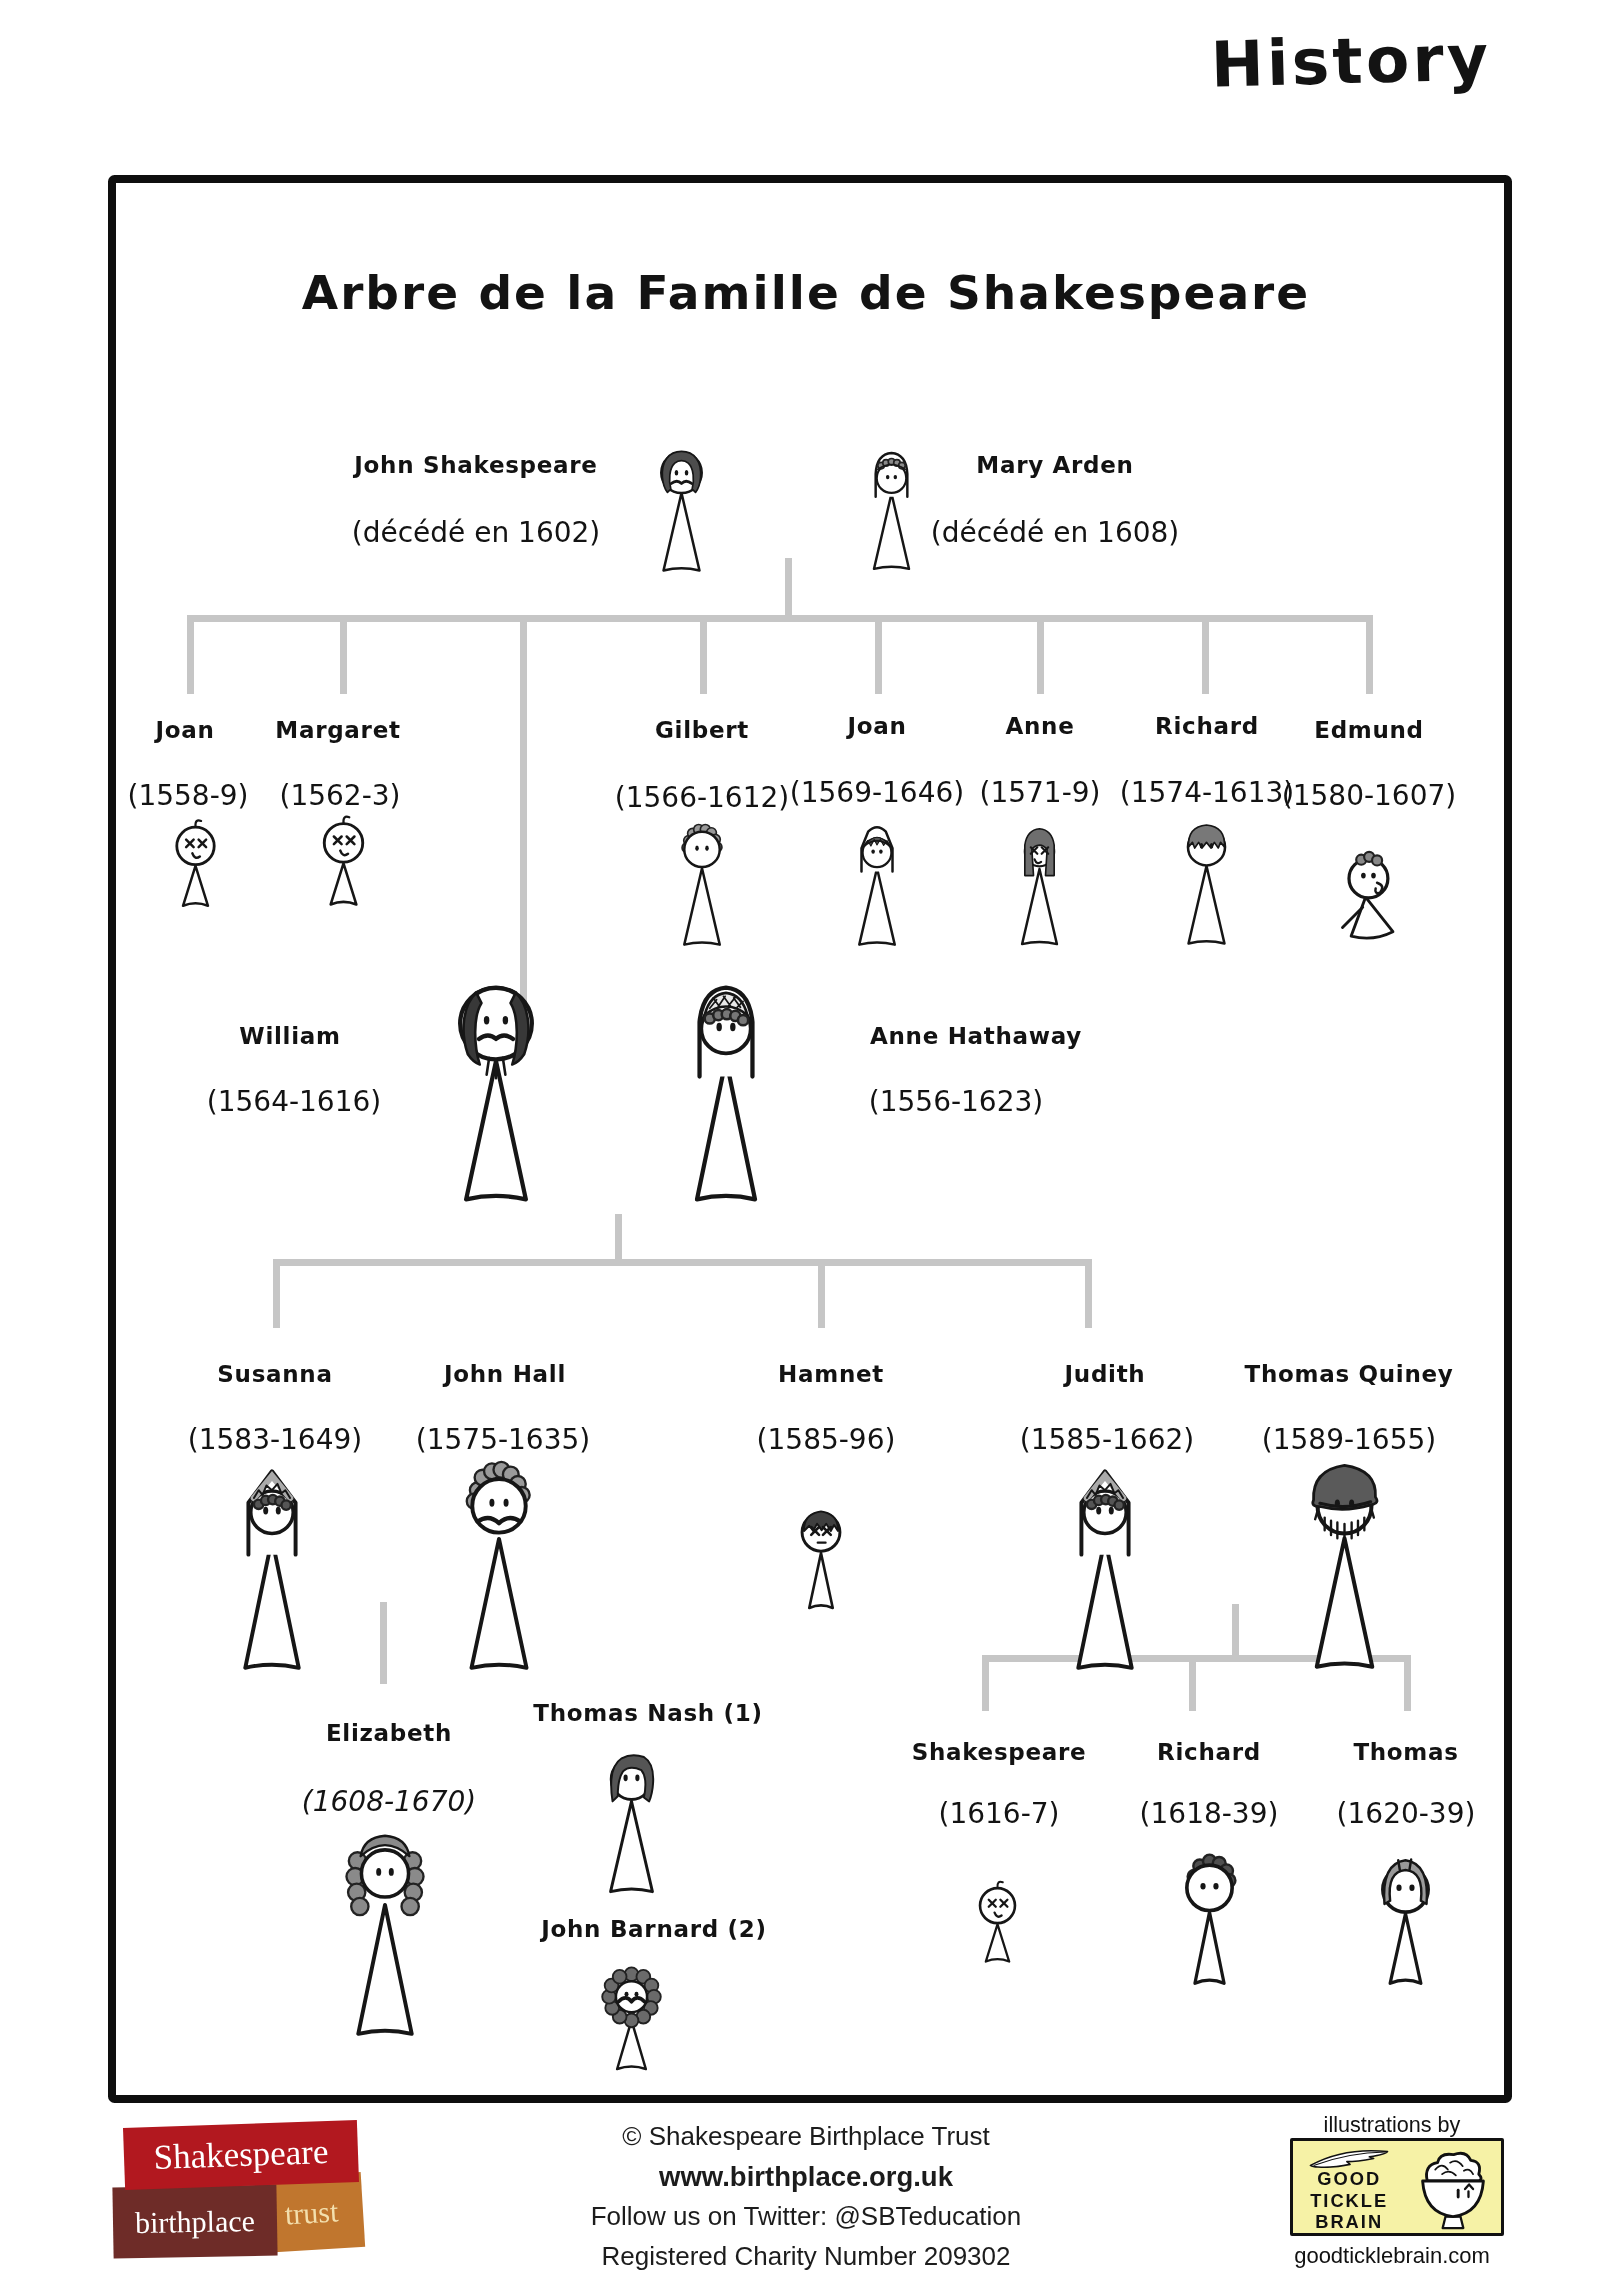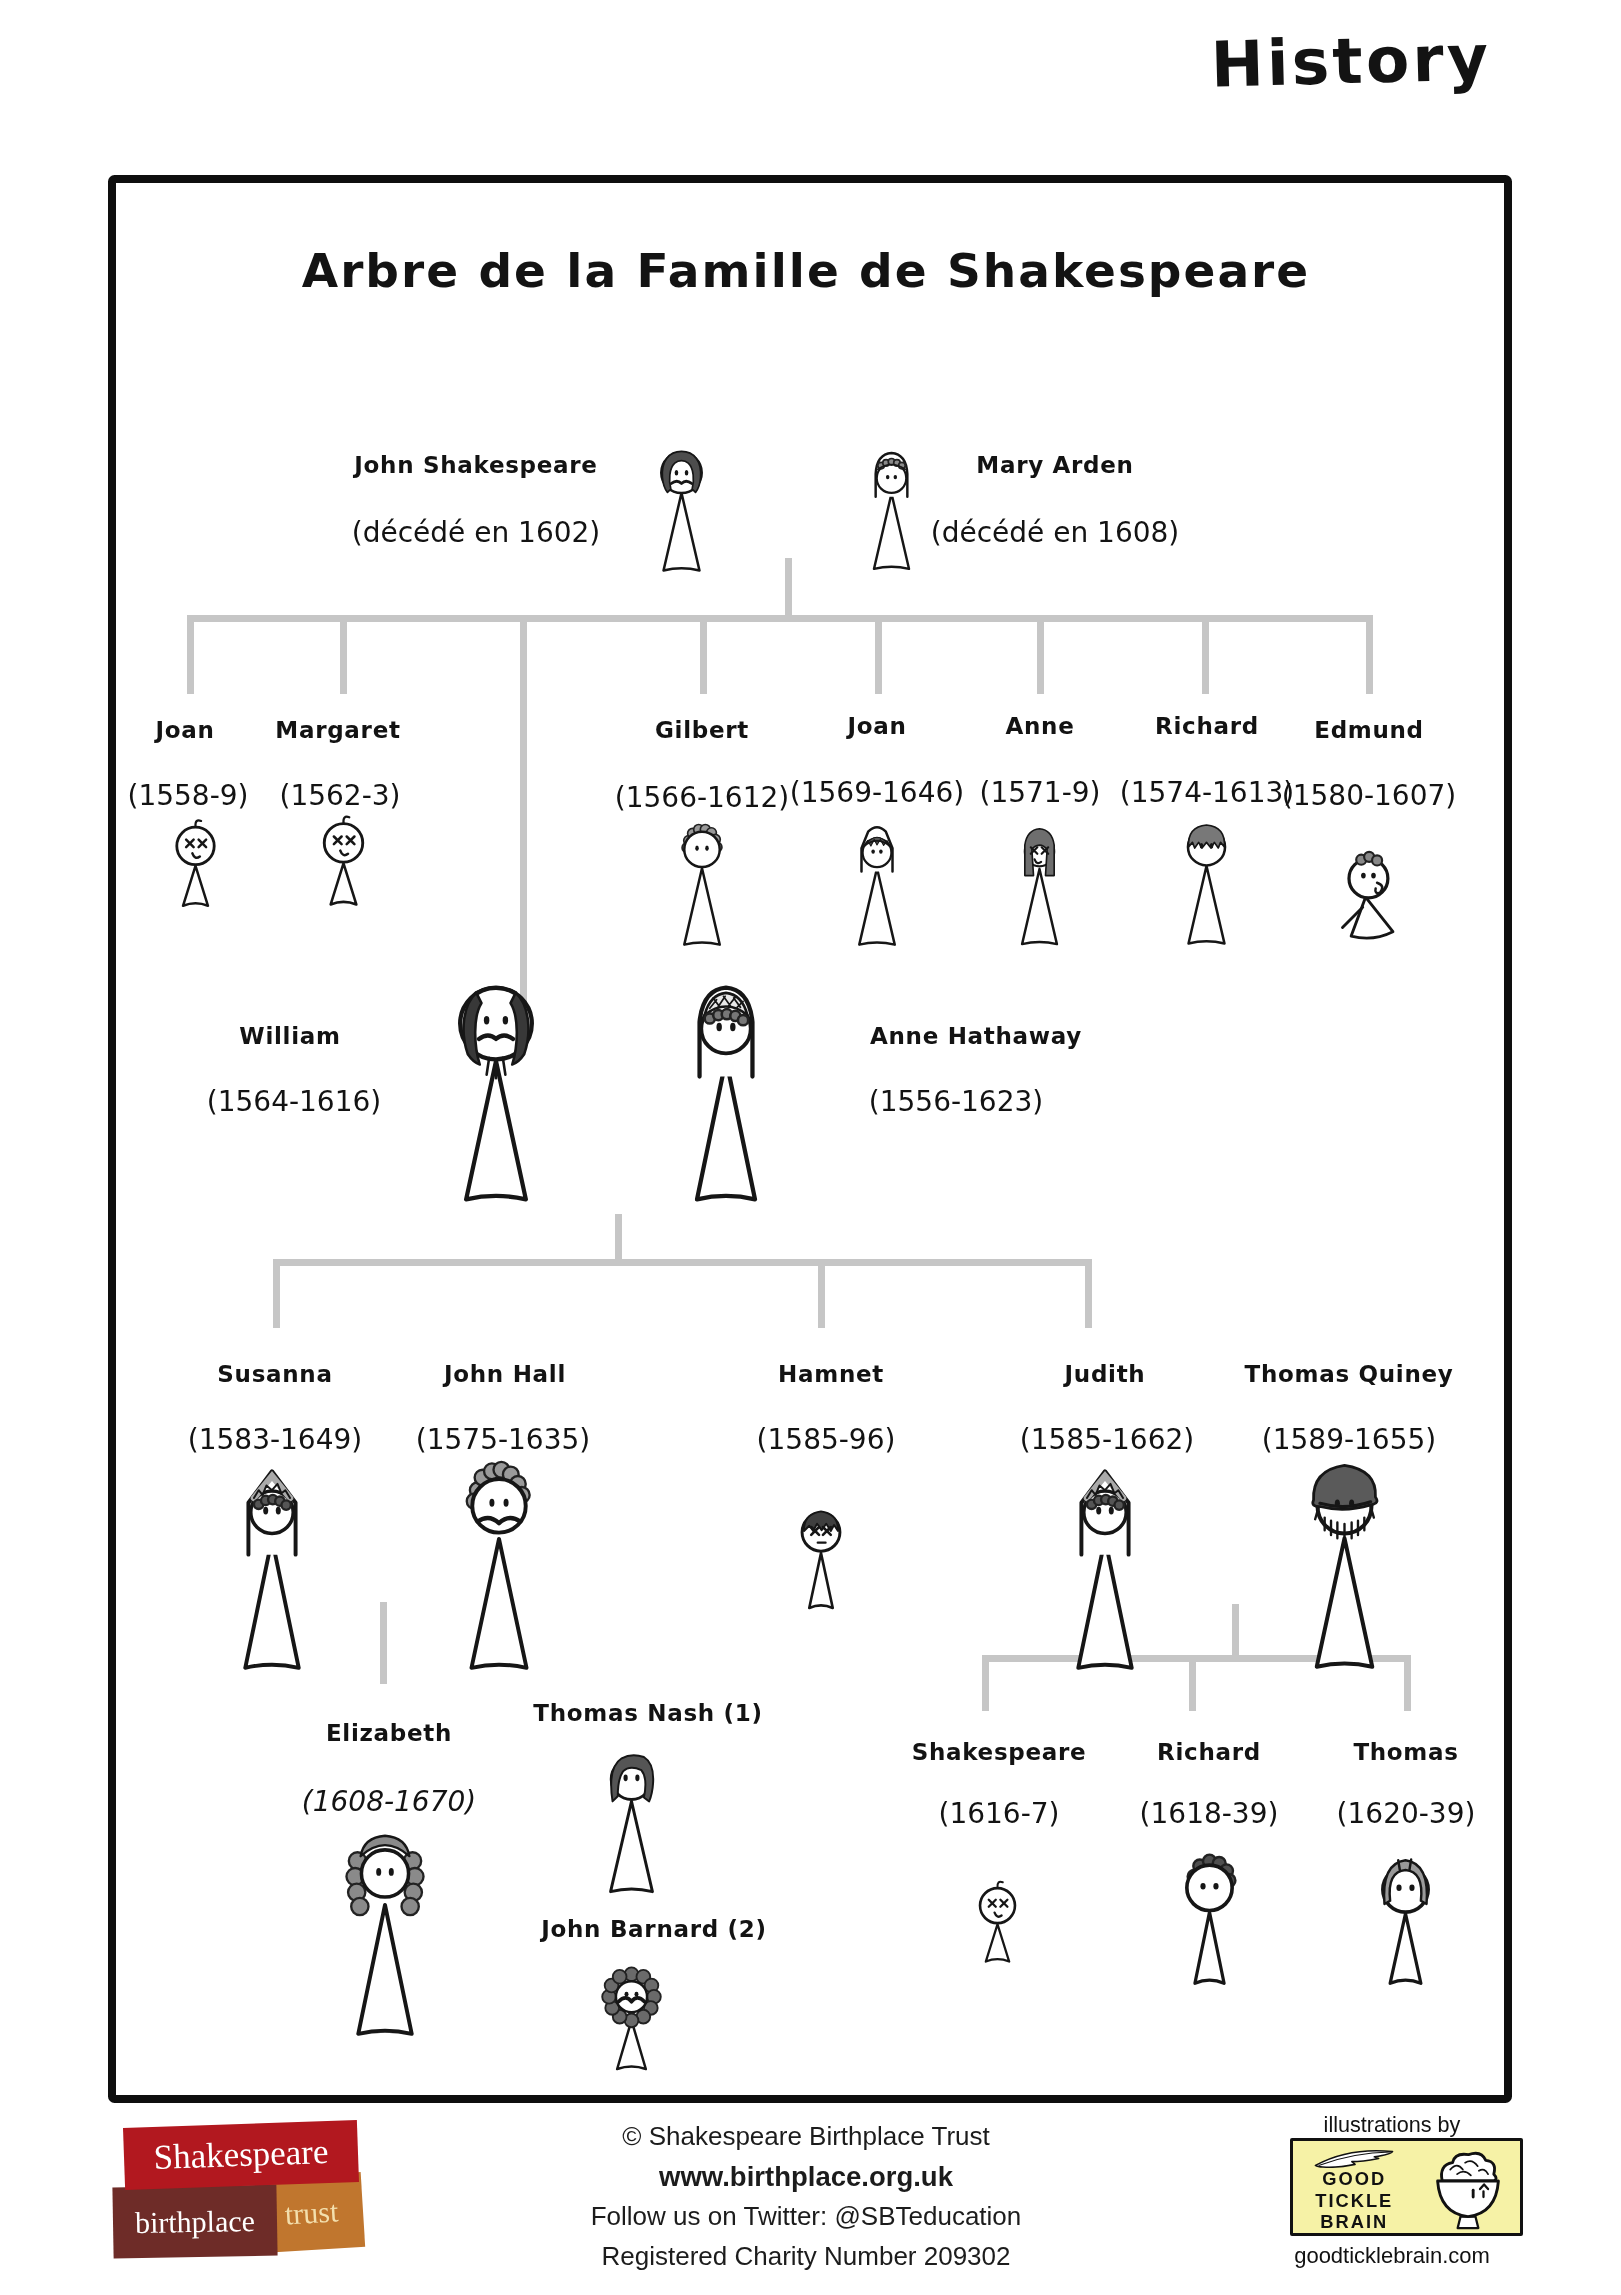--- a/index.html
+++ b/index.html
@@ -33,21 +33,21 @@
 </style>
 </head>
 <body>
 
 <div class="sheet">
 
   <div class="lbl hand corner" style="left:1351px;top:25px;">History</div>
 
   <div class="frame"></div>
 
-  <div class="lbl hand title" style="left:806px;top:243px;">Arbre de la Famille de Shakespeare</div>
+  <div class="lbl hand title" style="left:806px;top:265px;">Arbre de la Famille de Shakespeare</div>
 
   <div class="gl" style="left: 785px; top: 558px; width: 7.2px; height: 62px; background: rgb(198, 198, 198);"></div>
   <div class="gl" style="left: 187px; top: 615px; width: 1186px; height: 7.2px; background: rgb(198, 198, 198);"></div>
   <div class="gl" style="left: 187px; top: 622px; width: 7.2px; height: 72px; background: rgb(198, 198, 198);"></div>
   <div class="gl" style="left: 340px; top: 622px; width: 7.2px; height: 72px; background: rgb(198, 198, 198);"></div>
   <div class="gl" style="left: 520px; top: 622px; width: 7.2px; height: 400px; background: rgb(198, 198, 198);"></div>
   <div class="gl" style="left: 700px; top: 622px; width: 7.2px; height: 72px; background: rgb(198, 198, 198);"></div>
   <div class="gl" style="left: 875px; top: 622px; width: 7.2px; height: 72px; background: rgb(198, 198, 198);"></div>
   <div class="gl" style="left: 1037px; top: 622px; width: 7.2px; height: 72px; background: rgb(198, 198, 198);"></div>
   <div class="gl" style="left: 1202px; top: 622px; width: 7.2px; height: 72px; background: rgb(198, 198, 198);"></div>
@@ -416,21 +416,21 @@
     </div>
     <div class="sbt-block" id="sbt-maroon" style="left: 113px; top: 2186px; width: 164px; height: 71px; transform: rotate(-1deg); font-size: 30px; background: rgb(110, 44, 40);">
       <span>birthplace</span>
     </div>
     <div class="sbt-block" id="sbt-red" style="left: 124px; top: 2124px; width: 234px; height: 62px; transform: rotate(-2deg); font-size: 35px; background: rgb(178, 24, 31);">
       <span>Shakespeare</span>
     </div>
   </div>
 
   <div class="lbl gtb-caption" style="left:1392px;top:2112px;">illustrations by</div>
-  <div class="gtb-box" id="gtb-box" style="left: 1290px; top: 2138px; width: 233px; height: 98px; background: rgb(246, 242, 166);">
+  <div class="gtb-box" id="gtb-box" style="left: 1290px; top: 2138px; width: 214px; height: 98px; background: rgb(246, 242, 166);">
     <div class="gtb-left">
       <svg viewBox="0 0 160 46" style="width:98px;height:29px;display:block;">
         <path d="M8,40 Q70,6 152,14 Q150,19 118,24 L126,27 Q94,33 76,33 L82,38 Q48,45 22,43 Q12,43 8,40 Z" fill="#ffffff" stroke="#111" stroke-width="3" stroke-linejoin="round"></path>
         <path d="M14,40 Q80,16 148,15" fill="none" stroke="#111" stroke-width="2"></path>
       </svg>
       <div class="gtb-word">GOOD</div>
       <div class="gtb-word">TICKLE</div>
       <div class="gtb-word">BRAIN</div>
     </div>
     <div class="gtb-right">

